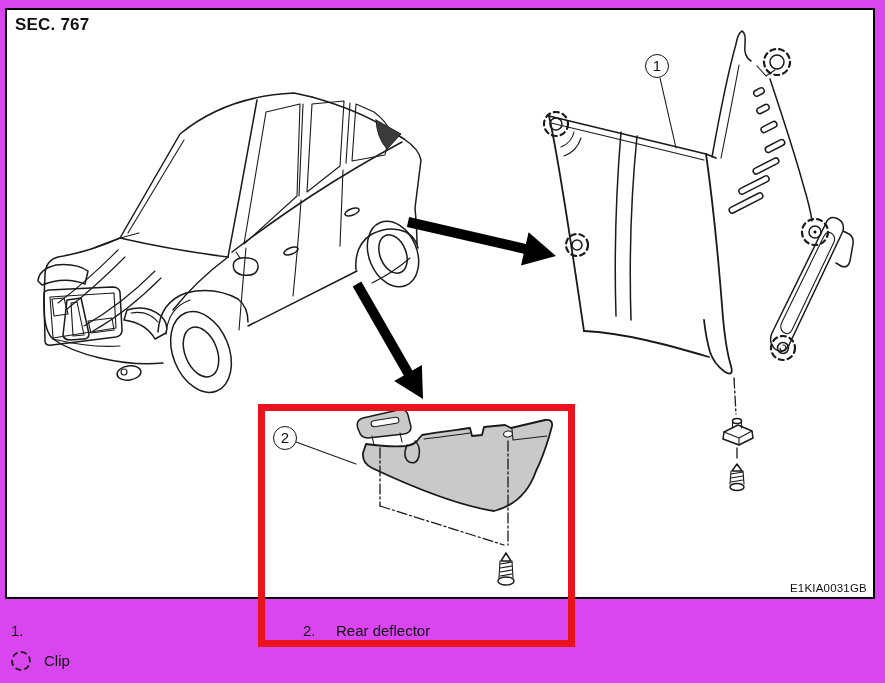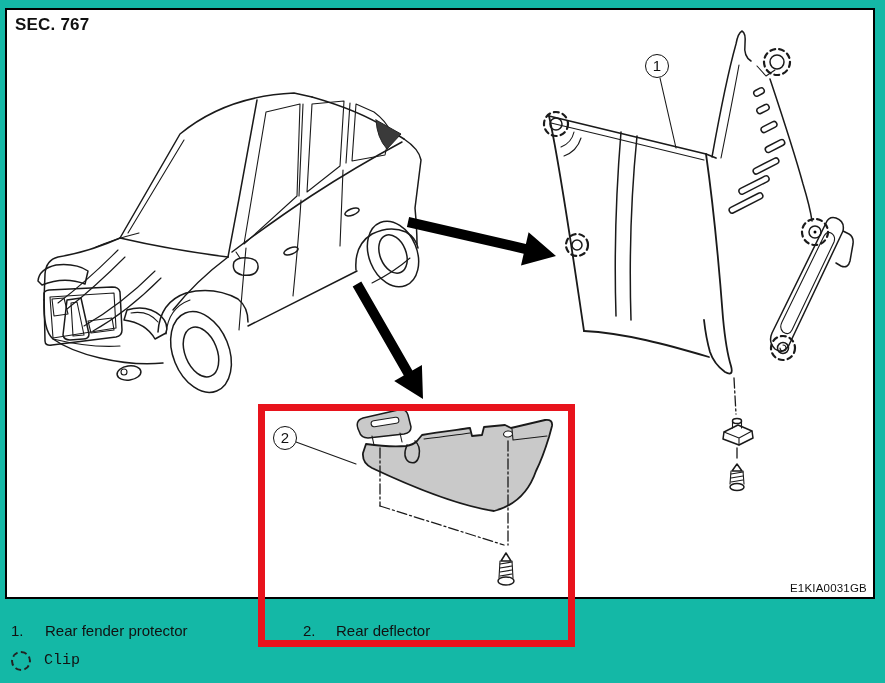--- a/index.html
+++ b/index.html
@@ -3,21 +3,21 @@
 <meta charset="utf-8">
 <style>
   :root{
     --highlight:#e8131c;
     --part-fill:#c9c9c9;
     --line:#1a1a1a;
   }
   *{margin:0;padding:0;box-sizing:border-box;}
   body{background:#fff;}
   .page{
-    position:relative;width:885px;height:683px;background:#14b8a6;
+    position:relative;width:885px;height:683px;background:#d946ef;
     font-family:"Liberation Sans","DejaVu Sans",sans-serif;color:#111;overflow:hidden;
   }
   .diagram-box{
     position:absolute;left:5px;top:8px;width:870px;height:591px;
     border:2.5px solid #000;background:#fff;
   }
   .sec-label{
     position:absolute;left:8px;top:5px;font-size:17px;font-weight:bold;letter-spacing:.2px;
   }
   .figure-code{
@@ -48,21 +48,21 @@
   .legend{position:absolute;left:0;top:0;width:885px;height:683px;z-index:8;pointer-events:none;}
   .legend span{position:absolute;font-size:15px;white-space:nowrap;}
   .lg-1-num{left:11px;top:622px;}
   .lg-1-label{left:45px;top:622px;}
   .lg-2-num{left:303px;top:622px;}
   .lg-2-label{left:336px;top:622px;}
   .clip-icon{
     position:absolute;left:11px;top:651px;width:20px;height:20px;border:2px dashed #222;
     border-radius:50%;
   }
-  .lg-clip-label{left:44px;top:652px;font-family:Liberation Mono, monospace;}
+  .lg-clip-label{left:44px;top:652px;}
 </style>
 </head>
 <body>
 
 <div class="page">
 
   <div class="diagram-box">
     <div class="sec-label">SEC. 767</div>
     <div class="figure-code">E1KIA0031GB</div>
   </div>
@@ -245,20 +245,19 @@
     </g>
   </svg>
 
   <div class="highlight-rect"></div>
 
   <div class="callout callout-1">1</div>
   <div class="callout callout-2">2</div>
 
   <div class="legend">
     <span class="lg-1-num">1.</span>
-    <span class="lg-1-label">Rear fender protector</span>
     <span class="lg-2-num">2.</span>
     <span class="lg-2-label">Rear deflector</span>
     <span class="clip-icon"></span>
     <span class="lg-clip-label">Clip</span>
   </div>
 
 </div>
 
 </body></html>

